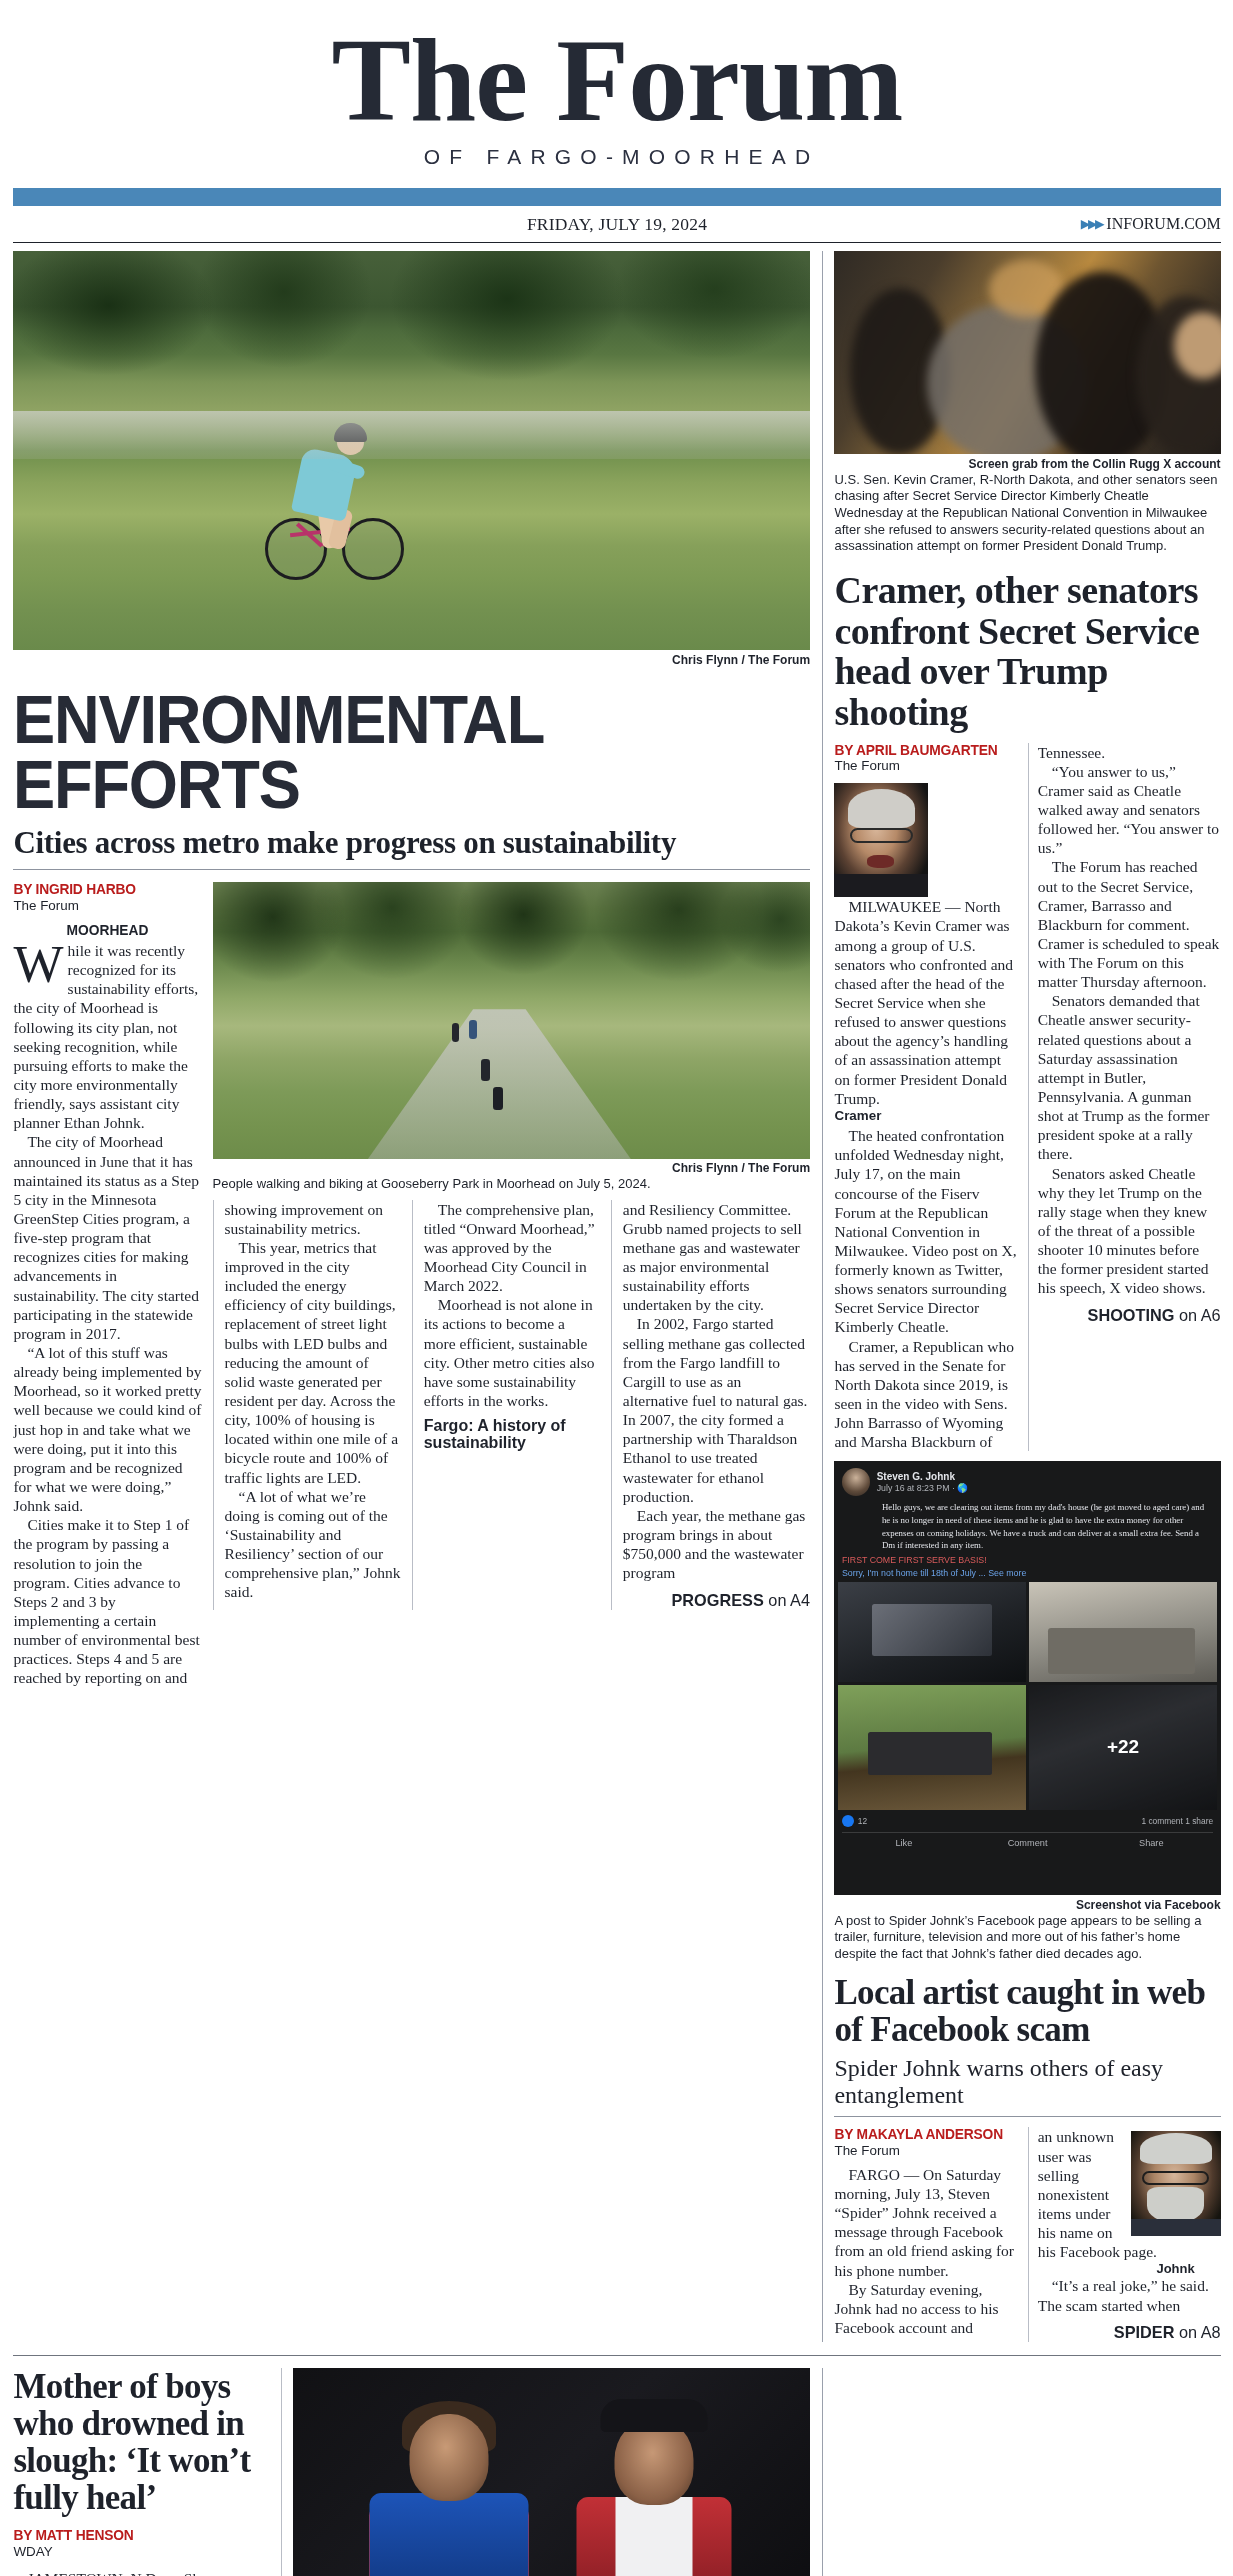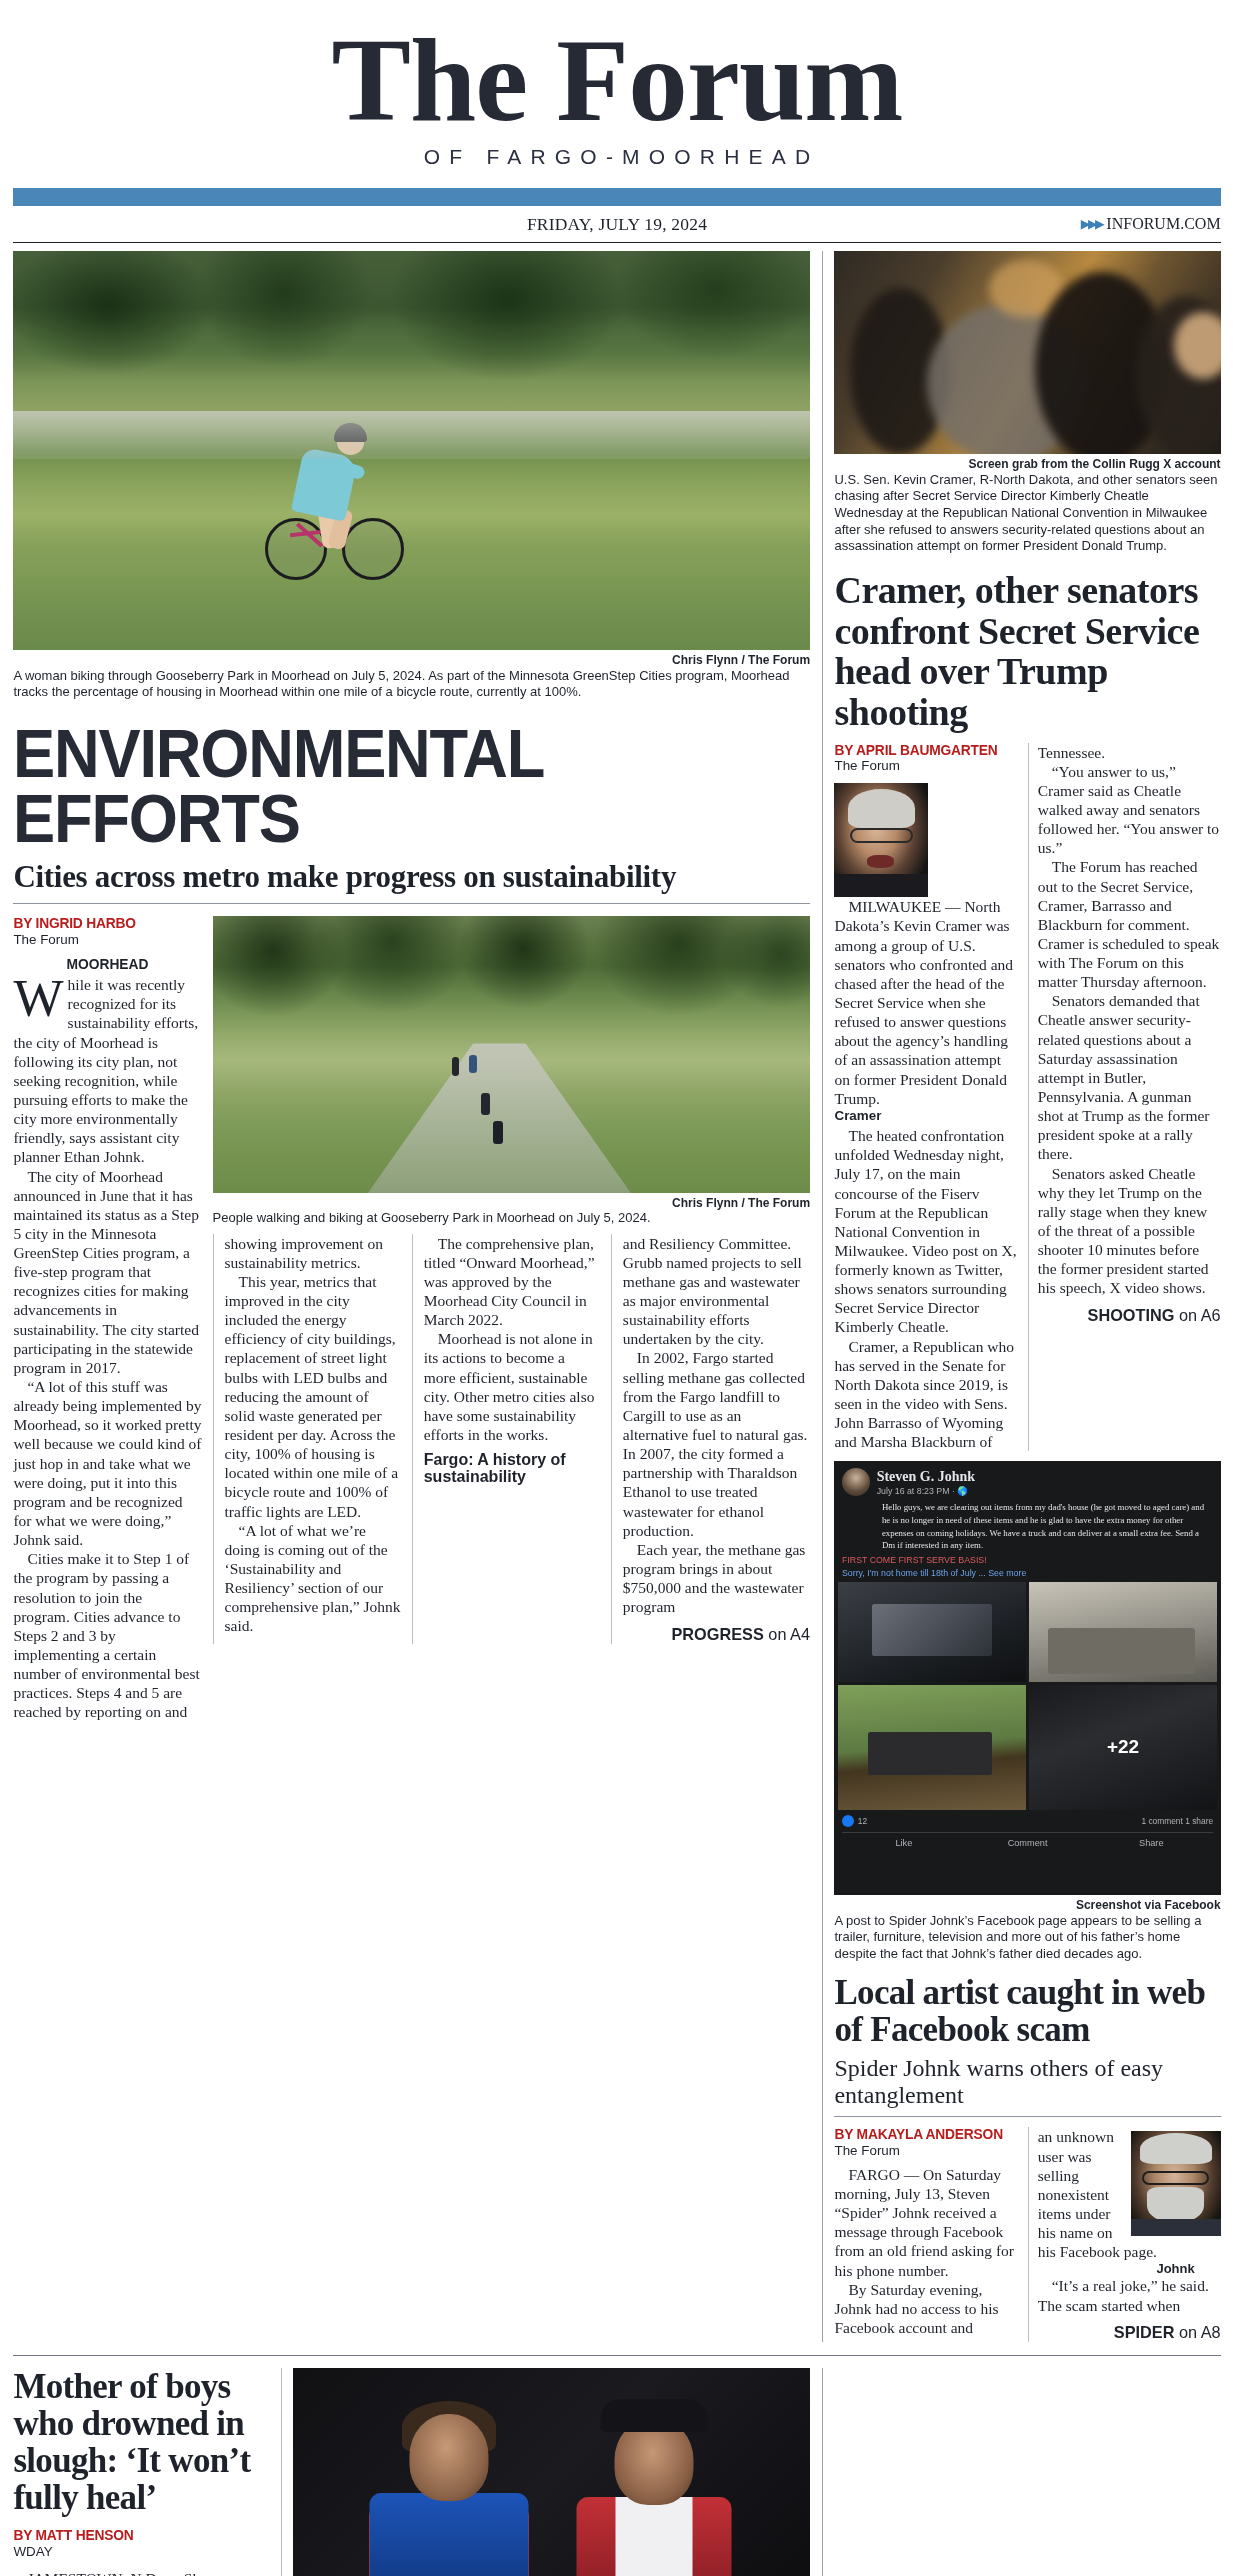--- a/index.html
+++ b/index.html
@@ -336,21 +336,21 @@
   }
   .rp-body p { text-indent: 14px; margin: 0; }
 
   
   .fb-shot {
     width: 100%; height: 434px; background: #18191a; position: relative;
     overflow: hidden; margin-top: 10px;
   }
   .fb-hdr { display: flex; align-items: center; gap: 6.7px; padding: 6.7px 7.5px 3.3px; }
   .fb-av { width: 28px; height: 28px; border-radius: 50%; background: radial-gradient(circle at 50% 35%, #cbb29a, #5e4a3a 60%, #2a2420); }
-  .fb-nm { font-family: Liberation Serif, serif; color: #e4e6eb; font-size: 14px; font-weight: bold; }
+  .fb-nm { font-family: Liberation Sans, sans-serif; color: #e4e6eb; font-size: 10px; font-weight: bold; }
   .fb-ts { font-family: "Liberation Sans", sans-serif; color: #b0b3b8; font-size: 8.8px; margin-top: 0.8px; }
   .fb-txt { font-family: Liberation Serif, serif; color: #e4e6eb; font-size: 8.8px; line-height: 1.45; padding: 1.7px 7.5px 3.3px; margin-left: 40px; }
   .fb-red { font-family: "Liberation Sans", sans-serif; color: #d95b5b; font-size: 8.8px; padding: 0 7.5px 2.5px; }
   .fb-blue { font-family: "Liberation Sans", sans-serif; color: #6ba3e8; font-size: 8.8px; padding: 0 7.5px 4.2px; }
   .fb-grid { display: grid; grid-template-columns: 1fr 1fr; gap: 2.5px; padding: 0 3.3px; }
   .fb-cell { height: 100px; position: relative; overflow: hidden; }
   .fb-cell.tall { height: 125px; }
   .cell-a { background: linear-gradient(160deg,#3b3f46,#1d2024 60%,#0e1012); }
   .cell-a::after { content:""; position:absolute; left:18%; top:22%; width:64%; height:52%; background:linear-gradient(135deg,#6b6f78,#2d3138); border-radius:2.5px;}
   .cell-b { background: linear-gradient(170deg,#c9c4b8,#8e8c84 55%,#5c5a54); }
@@ -475,21 +475,20 @@
             <div class="rider-leg"></div>
             <div class="rider-leg2"></div>
             <div class="rider-body"></div>
             <div class="rider-arm"></div>
             <div class="rider-head"></div>
             <div class="helmet"></div>
           </div>
         </div>
       </div>
       <div class="photo-credit">Chris Flynn / The Forum</div>
-      <div class="photo-cap">A woman biking through Gooseberry Park in Moorhead on July 5, 2024. As part of the Minnesota GreenStep Cities program, Moorhead tracks the percentage of housing in Moorhead within one mile of a bicycle route, currently at 100%.</div>
 
       <h1 class="kicker-head">ENVIRONMENTAL EFFORTS</h1>
       <h2 class="kicker-deck">Cities across metro make progress on sustainability</h2>
       <div class="rule-thin"></div>
 
       <div class="story-cols">
 
         <div class="col" style="width:25%;padding-left:0;">
           <div class="byline-name">BY INGRID HARBO</div>
           <div class="byline-org">The Forum</div>

